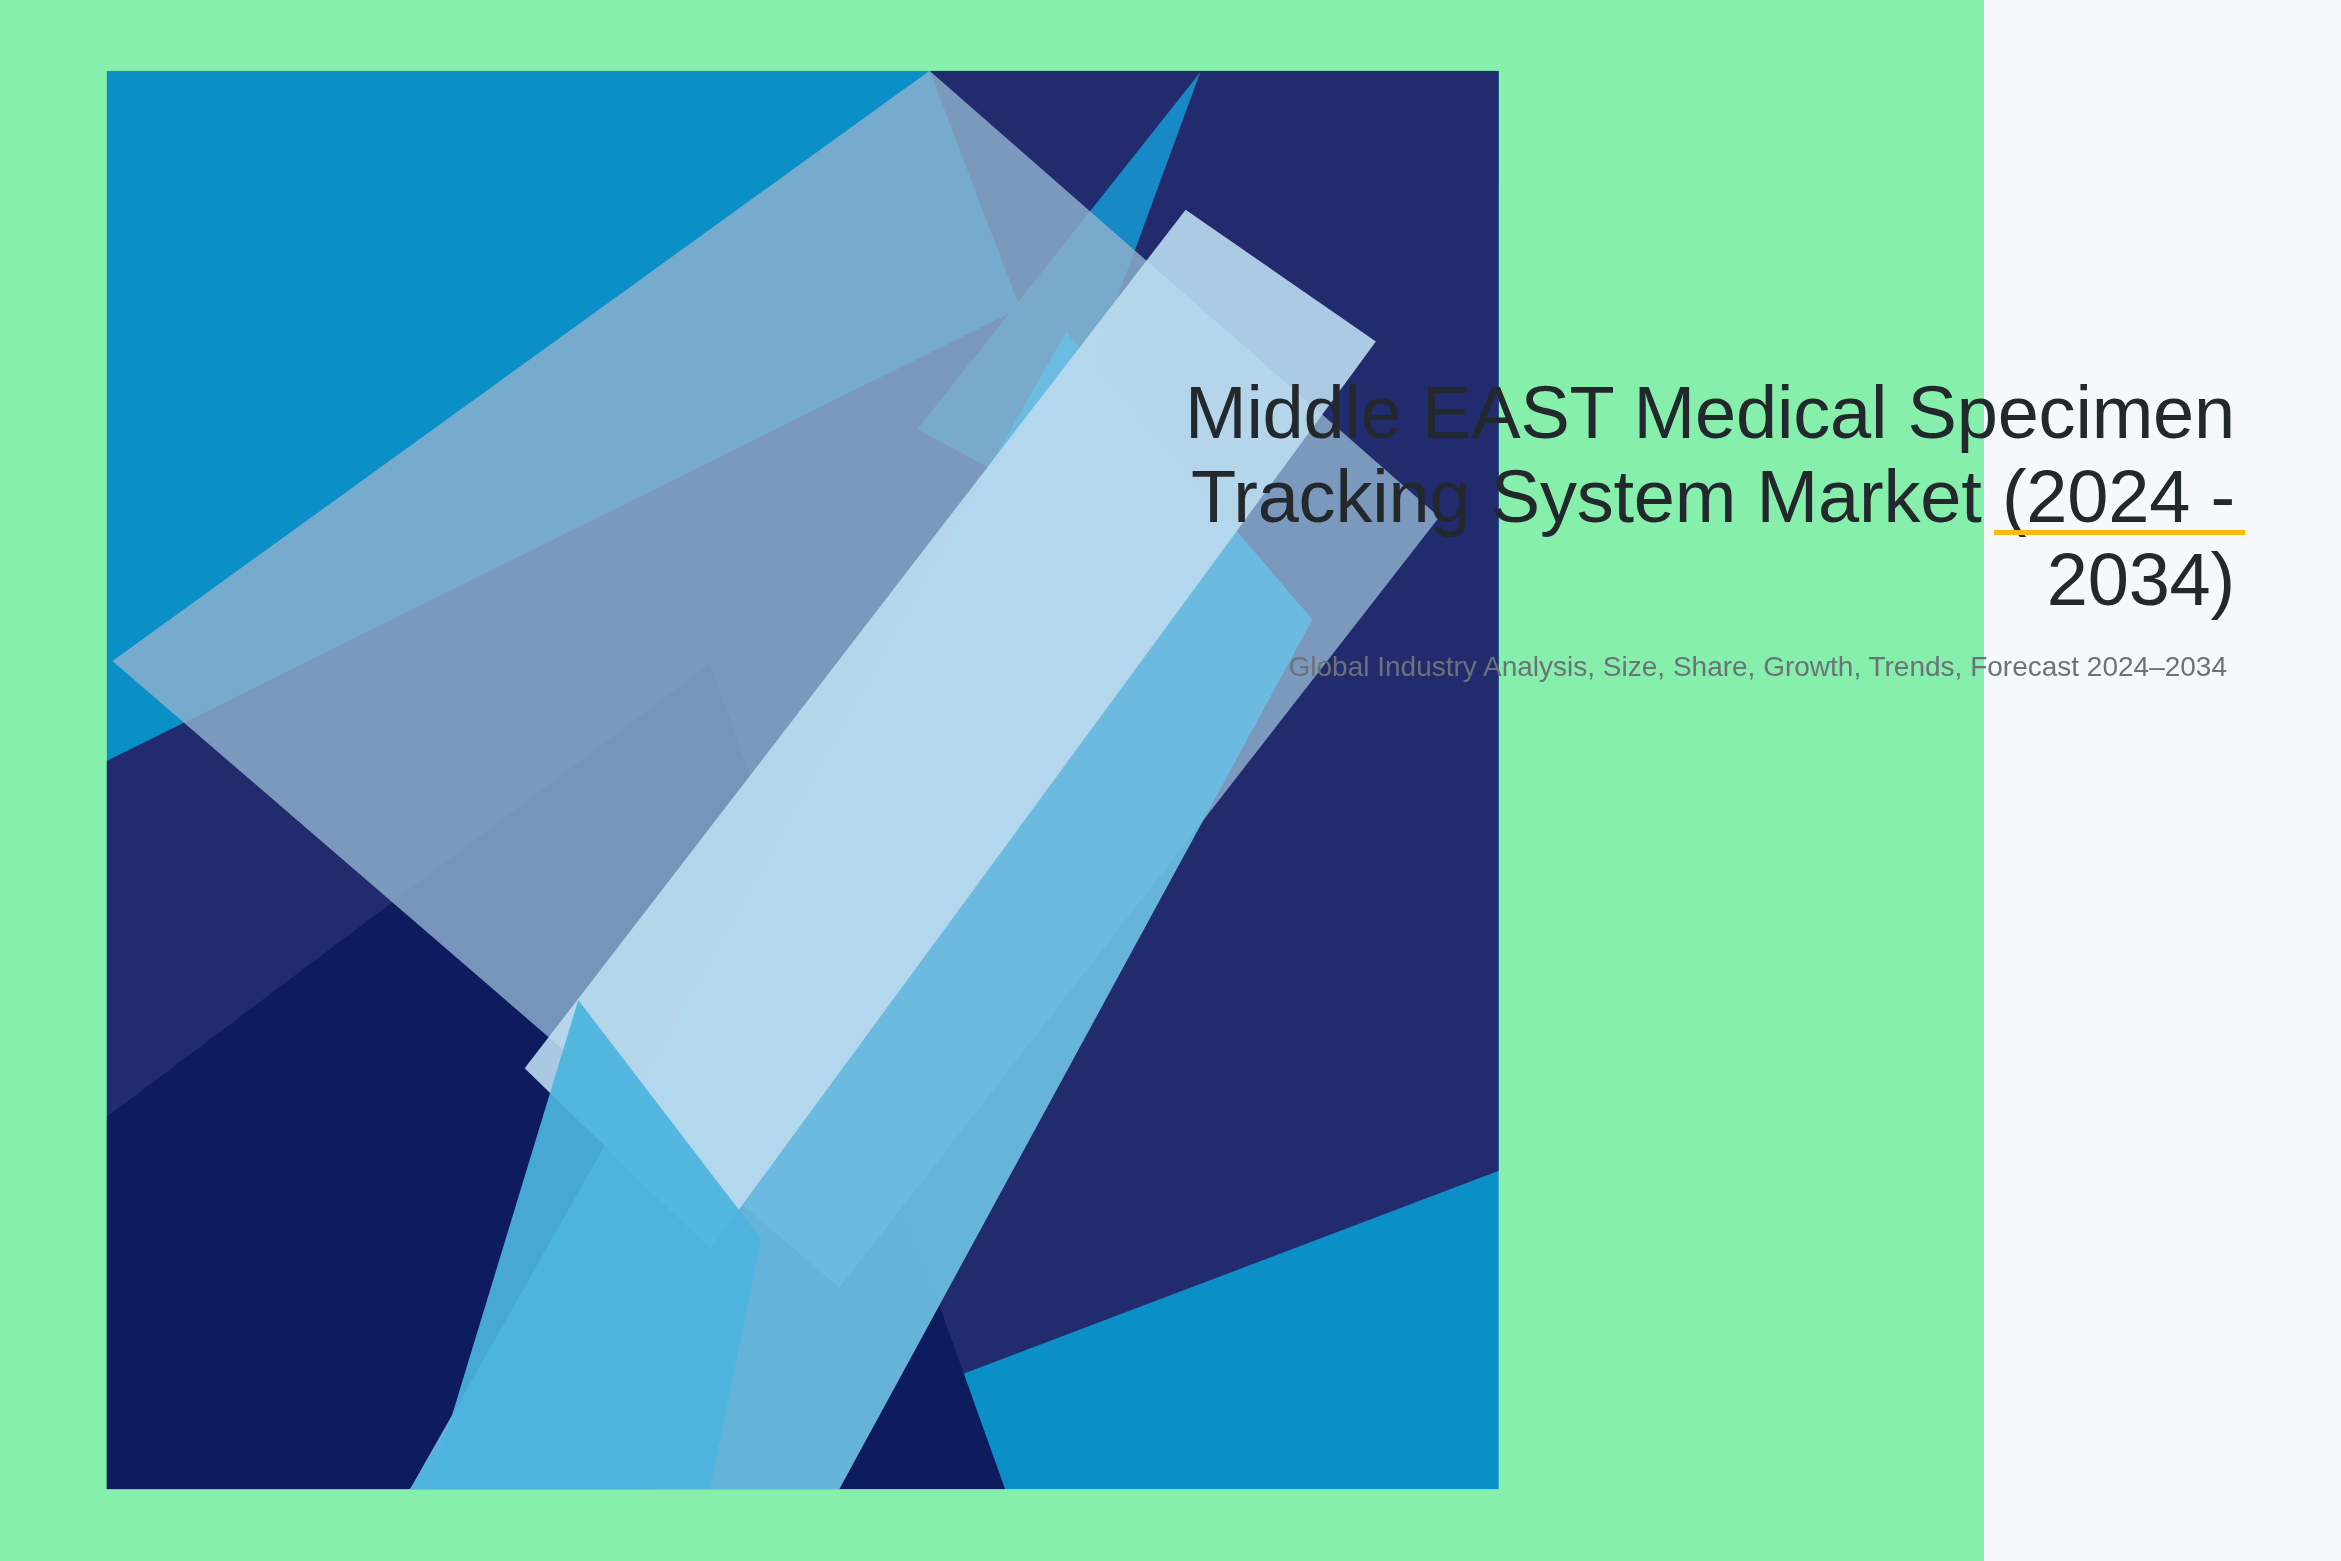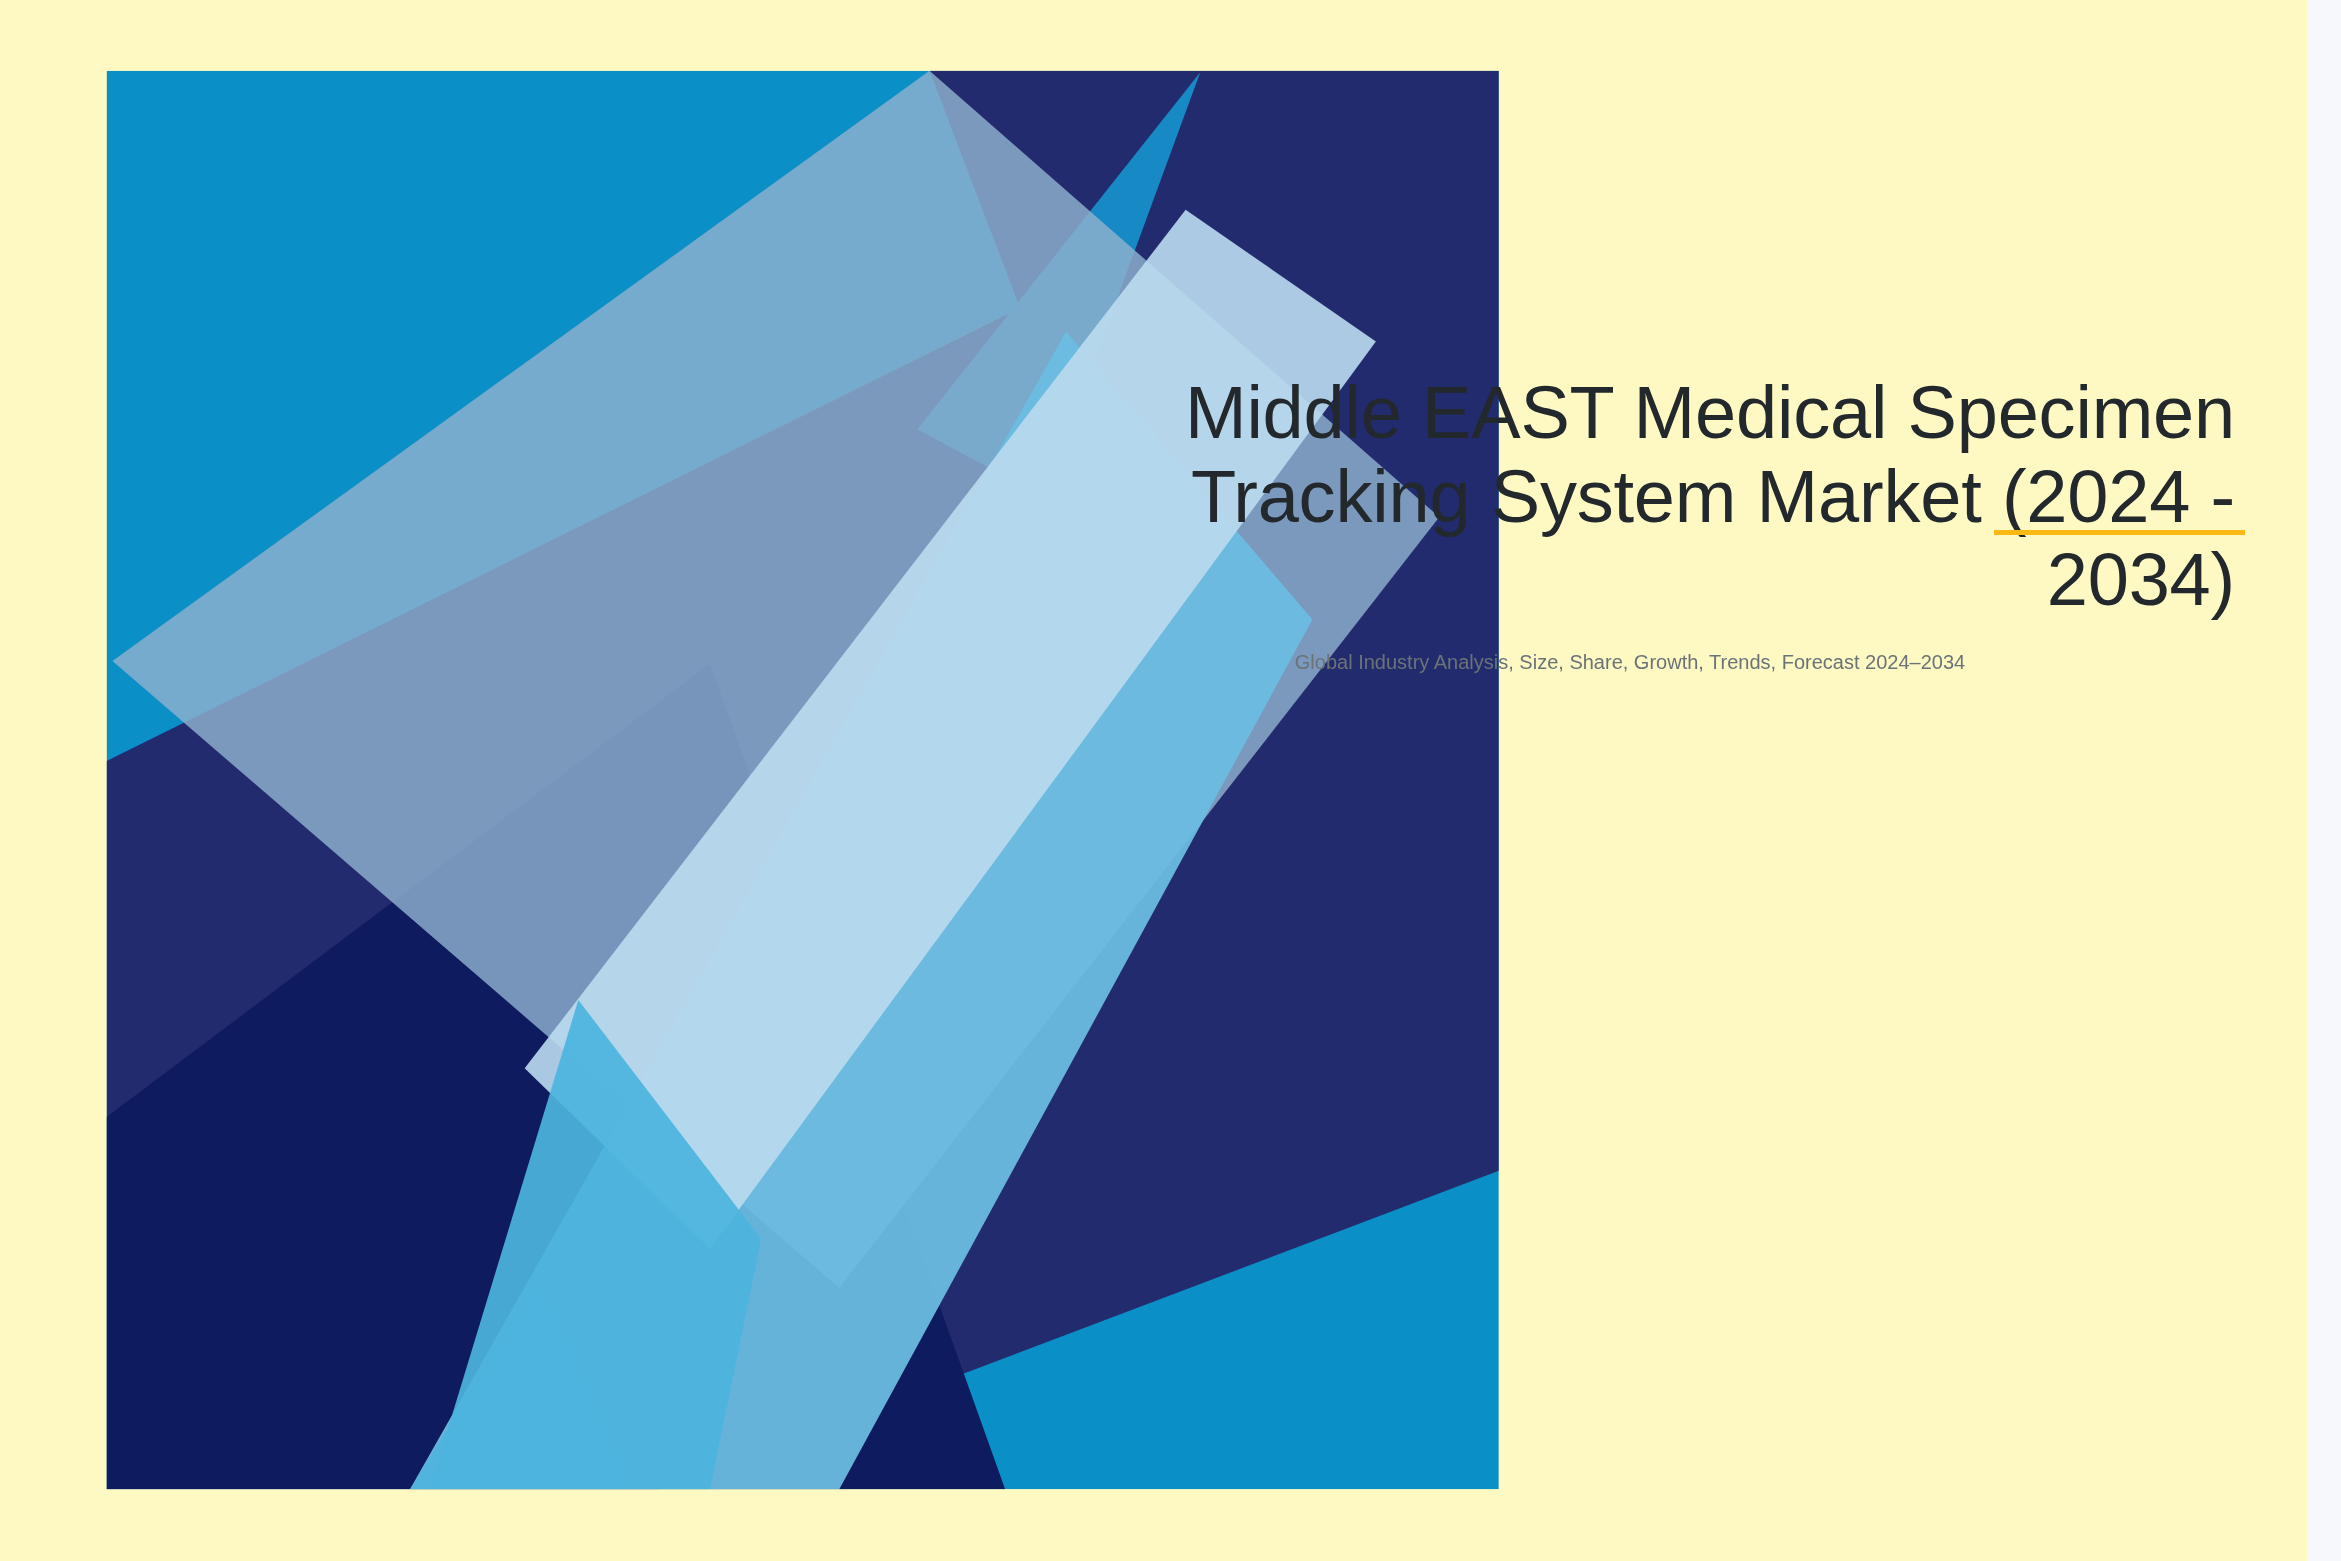--- a/index.html
+++ b/index.html
@@ -12,23 +12,23 @@
     height: 1561px;
     background: #F7F8FB;
     font-family: "Liberation Sans", sans-serif;
     overflow: hidden;
     position: relative;
   }
 
   #cover-page {
     position: absolute;
     inset: 0;
-    width: 2307px;
+    width: 1984px;
     height: 1561px;
-    background: #fef9c3;
+    background: #86efac;
   }
 
   
   #cover-artwork {
     position: absolute;
     left: 0;
     top: 0;
     width: 2342px;
     height: 1561px;
   }
@@ -62,28 +62,28 @@
   #title-underline {
     position: absolute;
     left: 969px;
     top: 159px;
     width: 251px;
     height: 5.4px;
     background: #FCB813;
   }
 
   #cover-subtitle {
-    margin: 0;
+    margin: 8px;
     margin-top: 27px;
     font-family: "Liberation Sans", sans-serif;
-    font-size: 20px;
+    font-size: 28px;
     line-height: 1.30;
     font-weight: 400;
     color: #6B7378;
-    text-align: center;
+    text-align: right;
     white-space: pre-line;
   }
 </style>
 </head>
 <body>
 
 <div id="cover-page">
 
   <div id="cover-artwork">
     <svg viewBox="0 0 4800 3200" width="2342" height="1561" xmlns="http://www.w3.org/2000/svg" shape-rendering="geometricPrecision">

